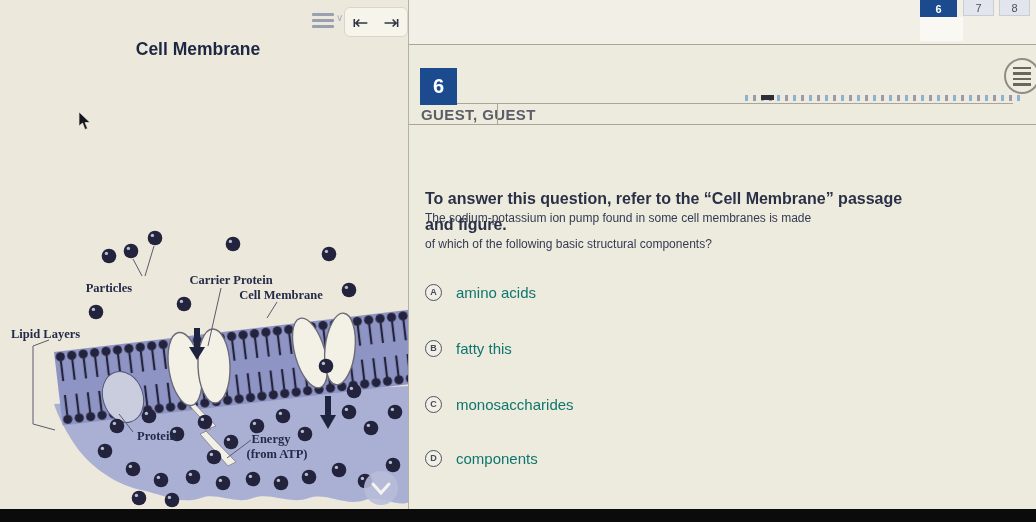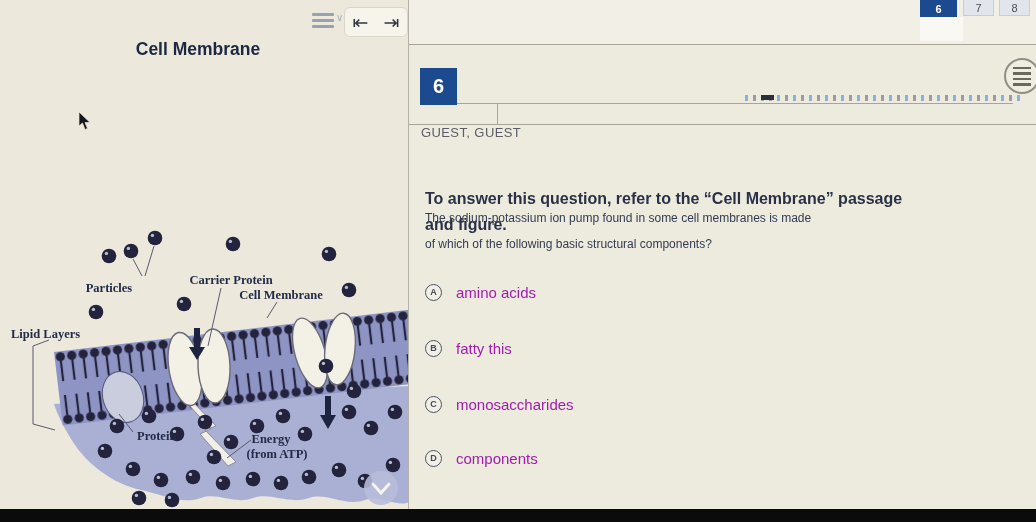--- a/index.html
+++ b/index.html
@@ -51,34 +51,34 @@
   .round-menu i { display:block; width:18px; height:2.5px; background:#6a675f; }
 
   .q-badge { position:absolute; left:11px; top:68px; width:37px; height:37px; background:#1c4a8e;
     color:#fff; font-size:20px; font-weight:bold; display:flex; align-items:center; justify-content:center; }
   .rule-1 { position:absolute; left:48px; top:103px; width:556px; height:1px; background:#a9a59b; }
   .dots-strip { position:absolute; left:336px; top:95px; width:280px; height:6px; cursor:pointer;
     background-image:
       repeating-linear-gradient(90deg,#8fb1d8 0 3px,rgba(0,0,0,0) 3px 16px),
       repeating-linear-gradient(90deg,rgba(0,0,0,0) 0 8px,#9a9aa8 8px 11px,rgba(0,0,0,0) 11px 16px); }
   .dots-dash { position:absolute; left:352px; top:95px; width:13px; height:5px; background:#2e2e38; }
-  .examinee { position:absolute; left:12px; top:125px; font-size:13px; letter-spacing:.4px; color:#5d5d68; }
+  .examinee { position:absolute; left:12px; top:106px; font-size:15px; letter-spacing:.4px; color:#5d5d68;font-weight:bold; }
   .v-tick { position:absolute; left:88px; top:104px; width:1px; height:20px; background:#aaa69c; }
   .rule-2 { position:absolute; left:0; top:124px; width:627px; height:1px; background:#a9a59b; }
 
   .q-instruction { position:absolute; left:16px; top:138px; width:600px;
     font-size:16px; font-weight:bold; line-height:26px; color:#2a3147; white-space:pre-line;margin-top:48px; }
   .q-stem { position:absolute; left:16px; top:205px; width:608px;
     font-size:12px; line-height:26px; color:#333b52; white-space:pre-line; }
 
   .option { position:absolute; left:16px; height:24px; display:flex; align-items:center; gap:14px; cursor:pointer; }
   .opt-circle { width:17px; height:17px; border:1.6px solid #4c525f; border-radius:50%;
     display:flex; align-items:center; justify-content:center;
     font-size:9px; font-weight:bold; color:#454b58; background:rgba(255,255,255,.25); flex:0 0 auto; }
-  .opt-text { font-size:15px; color:#a21caf; }
+  .opt-text { font-size:15px; color:#0f766e; }
 </style>
 </head>
 <body>
 
 <div class="screen">
 
   <div class="edge-marks"></div>
   <div class="edge-dot"></div>
 
   <div class="left-panel">

